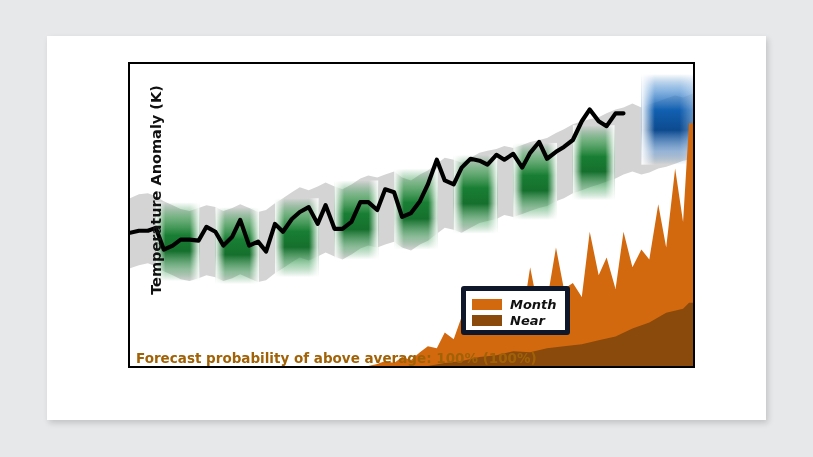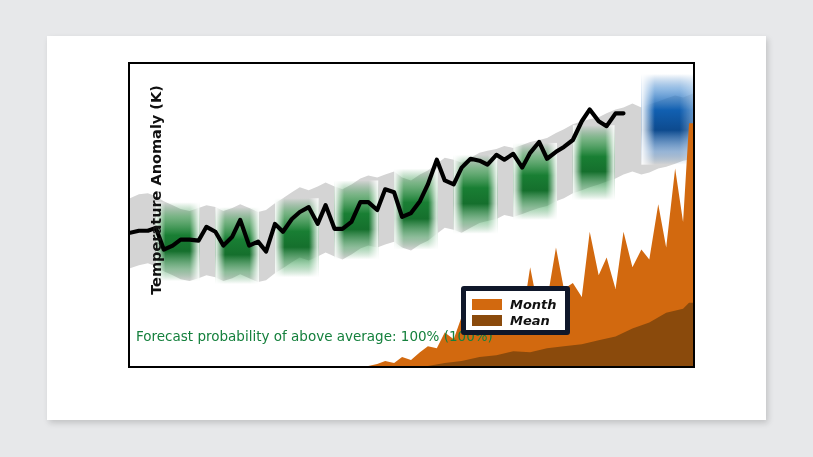--- a/index.html
+++ b/index.html
@@ -49,22 +49,22 @@
   .y2tickmark{
     position:absolute;left:100%;width:5px;height:2.4px;background:#c0621a;
     transform:translateY(-50%);
   }
   .xtickmark{
     position:absolute;top:100%;height:5px;width:2.2px;background:#000;
     transform:translateX(-50%);
   }
   
   #forecast-note{
-    position:absolute;left:6px;bottom:22px;
-    font-size:13.5px;font-weight:400;color:#15803d;
+    position:absolute;left:6px;bottom:0;
+    font-size:13.5px;font-weight:700;color:#a16207;
     white-space:nowrap;
     z-index:6;
   }
   
   #legend{
     position:absolute;left:331px;top:222px;
     background:#fff;border:5px solid #0f172a;border-radius:3px;
     padding:5px 8px 1px 6px;
     z-index:7;
     box-shadow:0 0 0 0 rgba(0,0,0,0);
@@ -213,21 +213,21 @@
                   446,77 455,58 463,46 472,58 480,63 489,50 497,50" fill="none" stroke="#000000" stroke-width="4.2" stroke-linejoin="round" stroke-linecap="round"></polyline>
       </svg>
 
       <div id="legend">
         <div class="legend-row">
           <span class="legend-swatch" style="background:#d2690f"></span>
           <span class="legend-text">Month</span>
         </div>
         <div class="legend-row">
           <span class="legend-swatch" style="background:#8a4a0c"></span>
-          <span class="legend-text">Mean</span>
+          <span class="legend-text">Near</span>
         </div>
       </div>
 
       <div id="forecast-note">Forecast probability of above average: 100% (100%)</div>
     </div>
 
     <span class="ytickmark" style="top:34px"></span>
     <span class="ytickmark" style="top:98px"></span>
     <span class="ytickmark" style="top:162px"></span>
     <span class="ytickmark" style="top:226px"></span>

